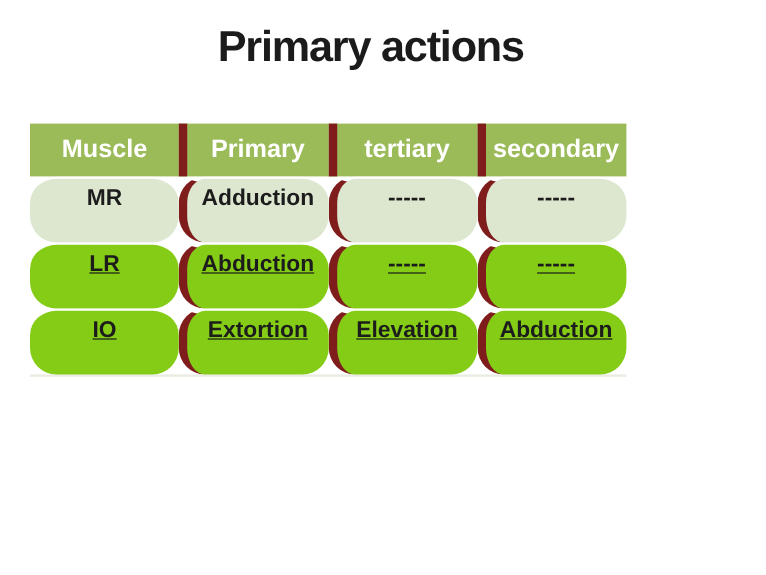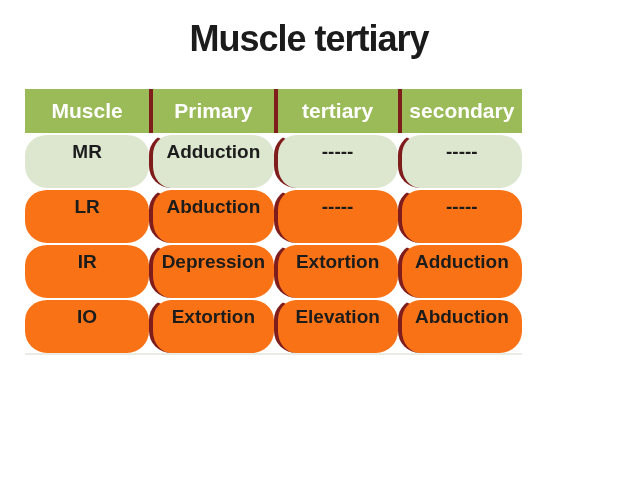--- a/index.html
+++ b/index.html
@@ -23,21 +23,21 @@
     text-align: center;
     font-size: 36px;
     font-weight: bold;
     letter-spacing: -1px;
     color: #1b1b1b;
     margin: 0;
   }
   table.muscle-table {
     position: absolute;
     left: 25px;
-    top: 89px;
+    top: 103px;
     width: 497px;
     border-collapse: separate;
     border-spacing: 0;
     table-layout: fixed;
     border-bottom: 2px solid #e9ece2;
   }
   table.muscle-table th {
     height: 44px;
     background: #9bbb59;
     color: #ffffff;
@@ -53,32 +53,32 @@
     font-weight: bold;
     color: #1c1c1c;
     text-align: center;
     vertical-align: top;
     padding: 6px 0 0 0;
     border-top: 2px solid #ffffff;
     border-radius: 22px;
   }
   table.muscle-table th + th,
   table.muscle-table td + td {
-    border-left: 4px solid #7f1d1d;
+    border-left: 7px solid #7f1d1d;
     margin-top: 36px;
   }
   tr.band-dark td { background: #dde7d0; }
-  tr.band-light td { background: #f97316; }
+  tr.band-light td { background: #84cc16; text-decoration: underline; }
 </style>
 </head>
 <body>
 
 <div class="slide">
 
-  <h1 class="slide-title">Muscle tertiary</h1>
+  <h1 class="slide-title">Primary actions</h1>
 
   <table class="muscle-table">
     <thead>
       <tr>
         <th>Muscle</th>
         <th>Primary</th>
         <th>tertiary</th>
         <th>secondary</th>
       </tr>
     </thead>
@@ -89,26 +89,20 @@
         <td>-----</td>
         <td>-----</td>
       </tr>
       <tr class="band-light">
         <td>LR</td>
         <td>Abduction</td>
         <td>-----</td>
         <td>-----</td>
       </tr>
       <tr class="band-light">
-        <td>IR</td>
-        <td>Depression</td>
-        <td>Extortion</td>
-        <td>Adduction</td>
-      </tr>
-      <tr class="band-light">
         <td>IO</td>
         <td>Extortion</td>
         <td>Elevation</td>
         <td>Abduction</td>
       </tr>
     </tbody>
   </table>
 
 </div>
 

